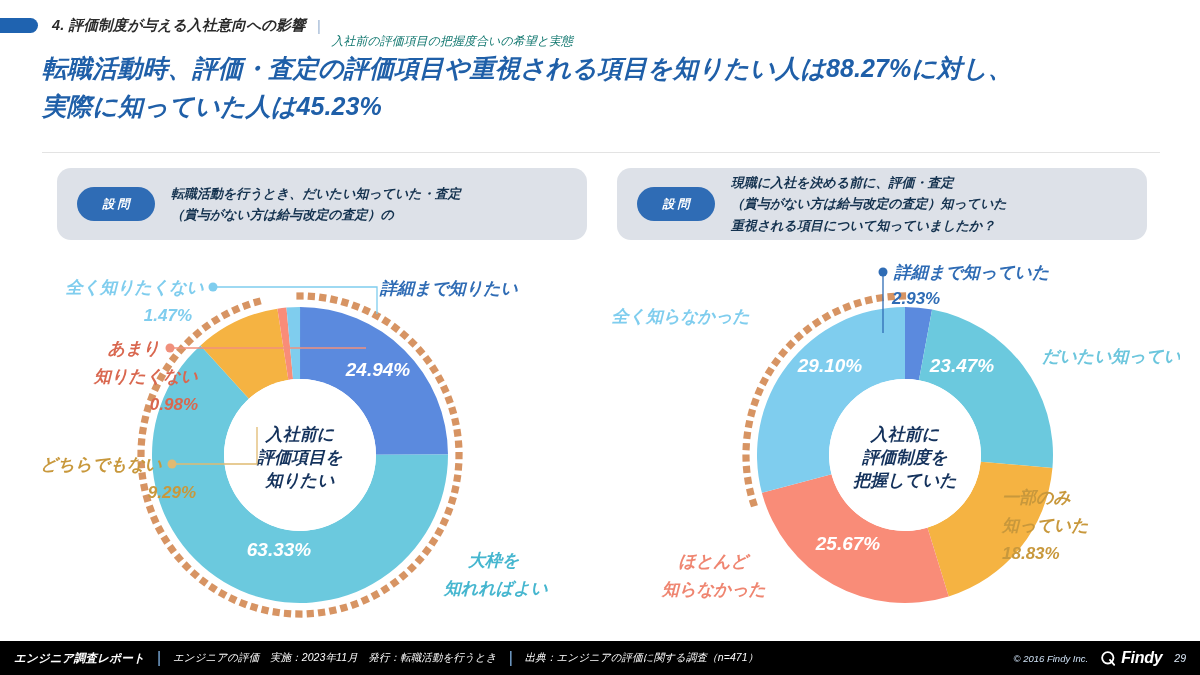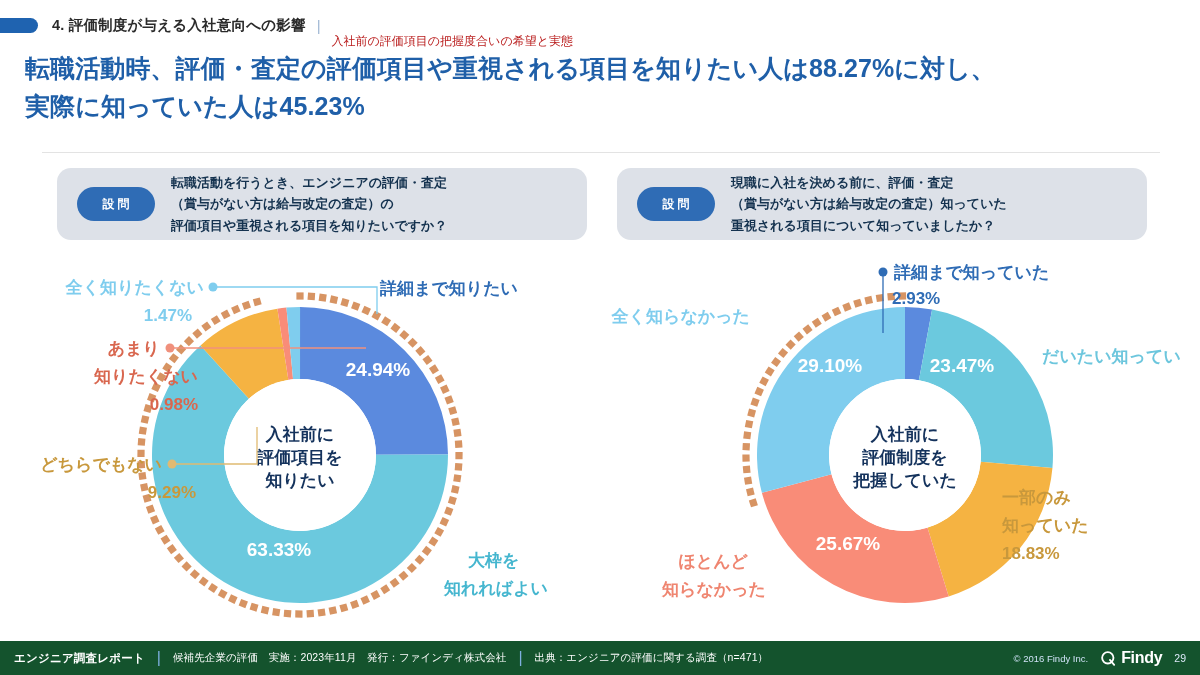--- a/index.html
+++ b/index.html
@@ -2,37 +2,37 @@
 <html><head>
 <meta charset="utf-8">
 <style>
   * { box-sizing: border-box; margin: 0; padding: 0; }
   html, body {
     width: 1200px; height: 675px;
     font-family: "Liberation Sans", "DejaVu Sans", sans-serif;
     background: #ffffff;
     overflow: hidden;
   }
-  .slide { position: relative; width: 1200px; height: 675px; background:#fff; }
+  .slide { position: relative; width: 1200px; height: 675px; background:#fff;font-style:italic; }
 
   
   .kicker { position:absolute; left:0; top:14px; display:flex; align-items:center; height:22px; }
   .kicker-bar {
     width:38px; height:15px; background:#1f63b0;
     border-top-right-radius:9px; border-bottom-right-radius:9px;
     margin-right:14px;
   }
   .kicker-main {
     font-size:14.5px; font-weight:bold; color:#2a2a2a; letter-spacing:.2px;
   }
   .kicker-sep { color:#9fb7d4; margin:0 11px; font-size:15px; font-weight:300; }
-  .kicker-sub { font-size:12px; color:#b91c1c;margin-top:32px; }
+  .kicker-sub { font-size:12px; color:#0f766e;margin-top:32px; }
 
   .headline {
-    position:absolute; left:25px; top:50px; width:1130px;
+    position:absolute; left:42px; top:50px; width:1130px;
     font-size:25px; font-weight:bold; color:#1f5fa8; line-height:1.5;
     letter-spacing:.1px;
   }
   .headline .ln { display:block; white-space:nowrap; }
 
   .divider { position:absolute; left:42px; top:152px; width:1118px; height:1px; background:#e3e3e3; }
 
   
   .qbox {
     position:absolute; top:168px; height:72px; background:#dde1e8;
@@ -56,21 +56,21 @@
 
   .donut-center { font-weight:bold; fill:#14325c; }
 
   .slice-val { font-weight:bold; fill:#ffffff; }
   .cat-label { font-weight:bold; }
   .cat-pct   { font-weight:bold; }
 
   
   .footer {
     position:absolute; left:0; bottom:0; width:1200px; height:34px;
-    background:#14532d; display:flex; align-items:center; color:#fff;
+    background:#000000; display:flex; align-items:center; color:#fff;
   }
   .f-strong { font-size:11.5px; font-weight:bold; margin-left:14px; letter-spacing:.2px; }
   .f-pipe { color:#7fb0e0; margin:0 12px; font-weight:300; }
   .f-reg { font-size:10.5px; letter-spacing:.1px; }
   .f-right { margin-left:auto; display:flex; align-items:center; margin-right:14px; gap:12px; }
   .f-copy { font-size:9.5px; color:#cfe2f6;padding-left:40px; }
   .f-logo { display:flex; align-items:flex-end; gap:4px; font-size:16px; font-weight:bold; letter-spacing:-.3px; }
   .f-page { font-size:10.5px; color:#dce9f8; }
 </style>
 </head>
@@ -88,23 +88,22 @@
   <div class="headline">
     <span class="ln">転職活動時、評価・査定の評価項目や重視される項目を知りたい人は88.27%に対し、</span>
     <span class="ln">実際に知っていた人は45.23%</span>
   </div>
 
   <div class="divider"></div>
 
   <div class="qbox left">
     <div class="qtag">設問</div>
     <div class="qtext">
-      <span>転職活動を行うとき、エンジニアの評価・査定</span>
+      <span>転職活動を行うとき、だいたい知っていた・査定</span>
       <span>（賞与がない方は給与改定の査定）の</span>
-      <span>評価項目や重視される項目を知りたいですか？</span>
     </div>
   </div>
 
   <div class="qbox right">
     <div class="qtag">設問</div>
     <div class="qtext">
       <span>現職に入社を決める前に、評価・査定</span>
       <span>（賞与がない方は給与改定の査定）知っていた</span>
       <span>重視される項目について知っていましたか？</span>
     </div>
@@ -309,21 +308,21 @@
       <text class="cat-label" x="148" y="317" text-anchor="end" font-size="17" fill="#ef8570">ほとんど</text>
       <text class="cat-label" x="166" y="345" text-anchor="end" font-size="17" fill="#ef8570">知らなかった</text>
 
       <text class="cat-label" x="150" y="72" text-anchor="end" font-size="17" fill="#7fcdee">全く知らなかった</text>
     </svg>
   </div>
 
   <div class="footer">
     <div class="f-strong">エンジニア調査レポート</div>
     <div class="f-pipe">|</div>
-    <div class="f-reg">候補先企業の評価　実施：2023年11月　発行：ファインディ株式会社</div>
+    <div class="f-reg">エンジニアの評価　実施：2023年11月　発行：転職活動を行うとき</div>
     <div class="f-pipe">|</div>
     <div class="f-reg">出典：エンジニアの評価に関する調査（n=471）</div>
     <div class="f-right">
       <div class="f-copy">© 2016 Findy Inc.</div>
       <div class="f-logo">
         <svg width="17" height="17" viewBox="0 0 24 24">
           <circle cx="11" cy="11" r="8" fill="none" stroke="#ffffff" stroke-width="2.6"></circle>
           <line x1="14" y1="14" x2="20" y2="21" stroke="#ffffff" stroke-width="2.6" stroke-linecap="round"></line>
         </svg>
         <span>Findy</span>

